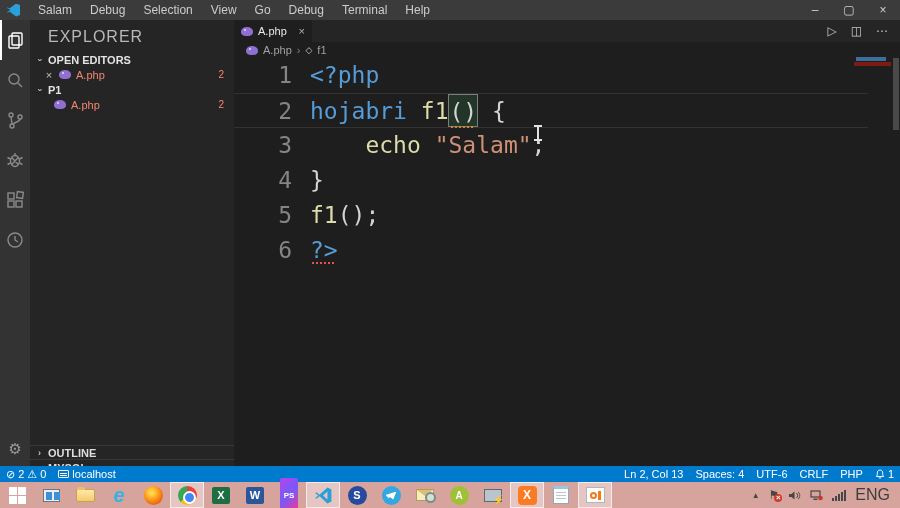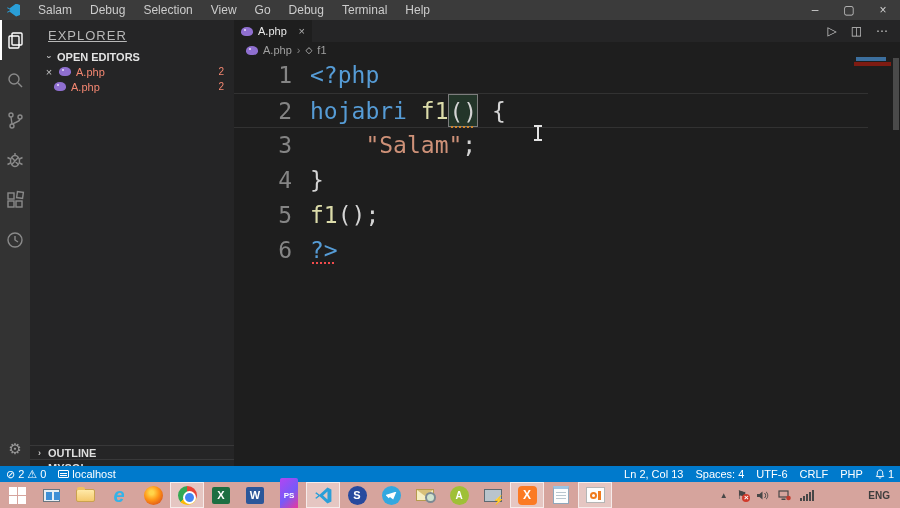--- a/index.html
+++ b/index.html
@@ -22,23 +22,23 @@
   .ab-item { width:30px; height:40px; display:flex; align-items:center; justify-content:center; }
   .ab-item.active { border-left:2px solid #ffffff; }
   .ab-item svg { stroke:#8a8a8a; fill:none; stroke-width:1.4; }
   .ab-item.active svg { stroke:#ffffff; }
   #ab-gear { position:absolute; left:0; bottom:8px; width:30px; text-align:center;
     color:#9a9a9a; font-size:15px; }
 
   
   #sidebar { position:absolute; left:30px; top:20px; width:204px; height:446px;
     background:#252526; color:#cccccc; font-size:11px; }
-  #explorer-title { padding:8px 0 6px 18px; font-size:13px; color:#b8b8b8; letter-spacing:1px;text-decoration:underline; }
+  #explorer-title { padding:8px 0 6px 18px; font-size:16px; color:#b8b8b8; letter-spacing:1px; }
   .section-head { height:15px; display:flex; align-items:center; font-weight:bold;
-    color:#e3e3e3; padding-left:14px; gap:4px; }
+    color:#e3e3e3; padding-left:5px; gap:4px; }
   .chev { display:inline-block; font-size:9px; color:#c5c5c5; width:9px; text-align:center; }
   .chev.down { transform:rotate(90deg); }
   .file-row { height:15px; display:flex; align-items:center; gap:5px; padding-left:14px; }
   .file-row .close-x { color:#c0c0c0; font-size:11px; width:10px; text-align:center; }
   .php-icon { width:12px; height:9px; background:#8f6fd0; border-radius:55% 55% 45% 45%;
     position:relative; flex:0 0 auto; }
   .php-icon::after { content:""; position:absolute; left:3px; top:2px; width:2px; height:2px;
     background:#e6ddfa; border-radius:50%; }
   .err-file { color:#f48771; }
   .badge { margin-left:auto; margin-right:10px; color:#f48771; font-size:10px; }
@@ -146,21 +146,21 @@
     align-items:center; justify-content:center; gap:1px; }
   .rec-ic i { display:block; width:7px; height:7px; border:2px solid #f07b1d; border-radius:50%; }
   .rec-ic b { display:block; width:3px; height:9px; background:#f07b1d; }
   #tray { margin-left:auto; display:flex; align-items:center; gap:9px; padding-right:10px; color:#474747; }
   .tray-up { font-size:8px; }
   .tray-flag { font-size:12px; position:relative; }
   .tray-flag::after { content:"×"; position:absolute; right:-3px; bottom:0; font-size:8px; font-weight:bold;
     color:#fff; background:#d03a2b; border-radius:50%; width:8px; height:8px; line-height:8px; text-align:center; }
   .sigbars { display:flex; align-items:flex-end; gap:1px; }
   .sigbars i { display:block; width:2px; background:#474747; }
-  #tray-lang { font-size:10px; font-weight:bold; color:#3d3d3d;margin-left:45px; }
+  #tray-lang { font-size:16px; font-weight:normal; color:#3d3d3d; }
 
   
   #watermark { position:absolute; left:12px; top:477px; z-index:20; font-size:26px; font-weight:bold;
     color:rgba(220,220,220,0.92); letter-spacing:0.5px;
     text-shadow:1px 1px 0 rgba(90,45,40,0.75), -1px -1px 0 rgba(90,45,40,0.5), 0 0 3px rgba(60,30,30,0.6); }
 </style>
 </head>
 <body>
 
 <div id="screen">
@@ -233,20 +233,24 @@
       <span class="chev down">›</span>
       <span>OPEN EDITORS</span>
     </div>
     <div class="file-row">
       <span class="close-x">×</span>
       <span class="php-icon"></span>
       <span class="err-file">A.php</span>
       <span class="badge">2</span>
     </div>
 
+    <div class="section-head">
+      <span class="chev down">›</span>
+      <span>P1</span>
+    </div>
     <div class="file-row" style="padding-left:24px;">
       <span class="php-icon"></span>
       <span class="err-file">A.php</span>
       <span class="badge">2</span>
     </div>
 
     <div id="sec-outline" class="bottom-section">
       <span class="chev">›</span>
       <span>OUTLINE</span>
     </div>
@@ -281,21 +285,21 @@
       <div class="code-line">
         <span class="gutter">1</span>
         <span class="tok-kw">&lt;?php</span>
       </div>
       <div class="code-line current">
         <span class="gutter">2</span>
         <span class="tok-kw">hojabri </span><span class="tok-fn">f1</span><span class="bracket-box sq-orange">()</span><span class="tok-plain"> {</span>
       </div>
       <div class="code-line">
         <span class="gutter">3</span>
-        <span class="tok-plain">    </span><span class="tok-str">"Salam"</span><span class="tok-plain">;</span>
+        <span class="tok-plain">    </span><span class="tok-fn">echo </span><span class="tok-str">"Salam"</span><span class="tok-plain">;</span>
       </div>
       <div class="code-line">
         <span class="gutter">4</span>
         <span class="tok-plain">}</span>
       </div>
       <div class="code-line">
         <span class="gutter">5</span>
         <span class="tok-fn">f1</span><span class="tok-plain">();</span>
       </div>
       <div class="code-line">

